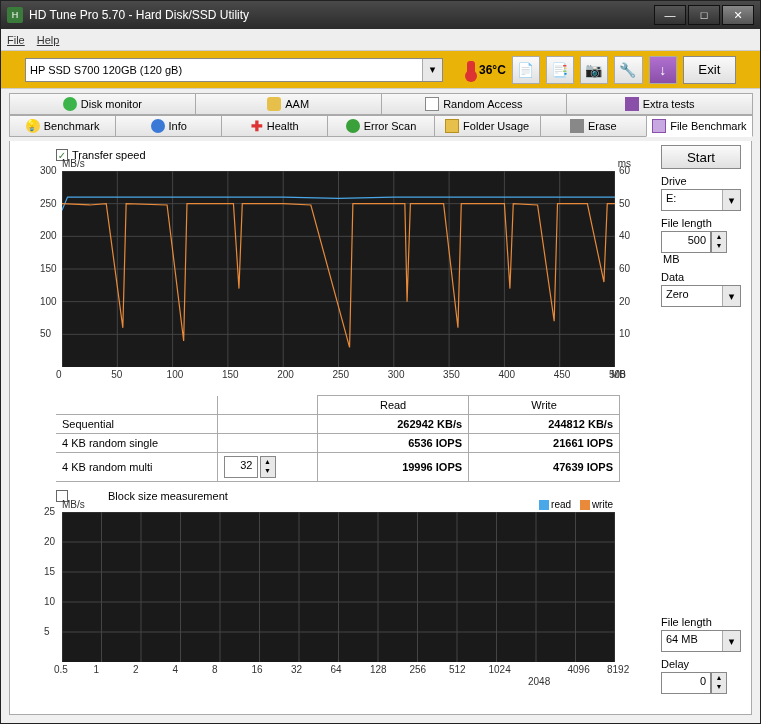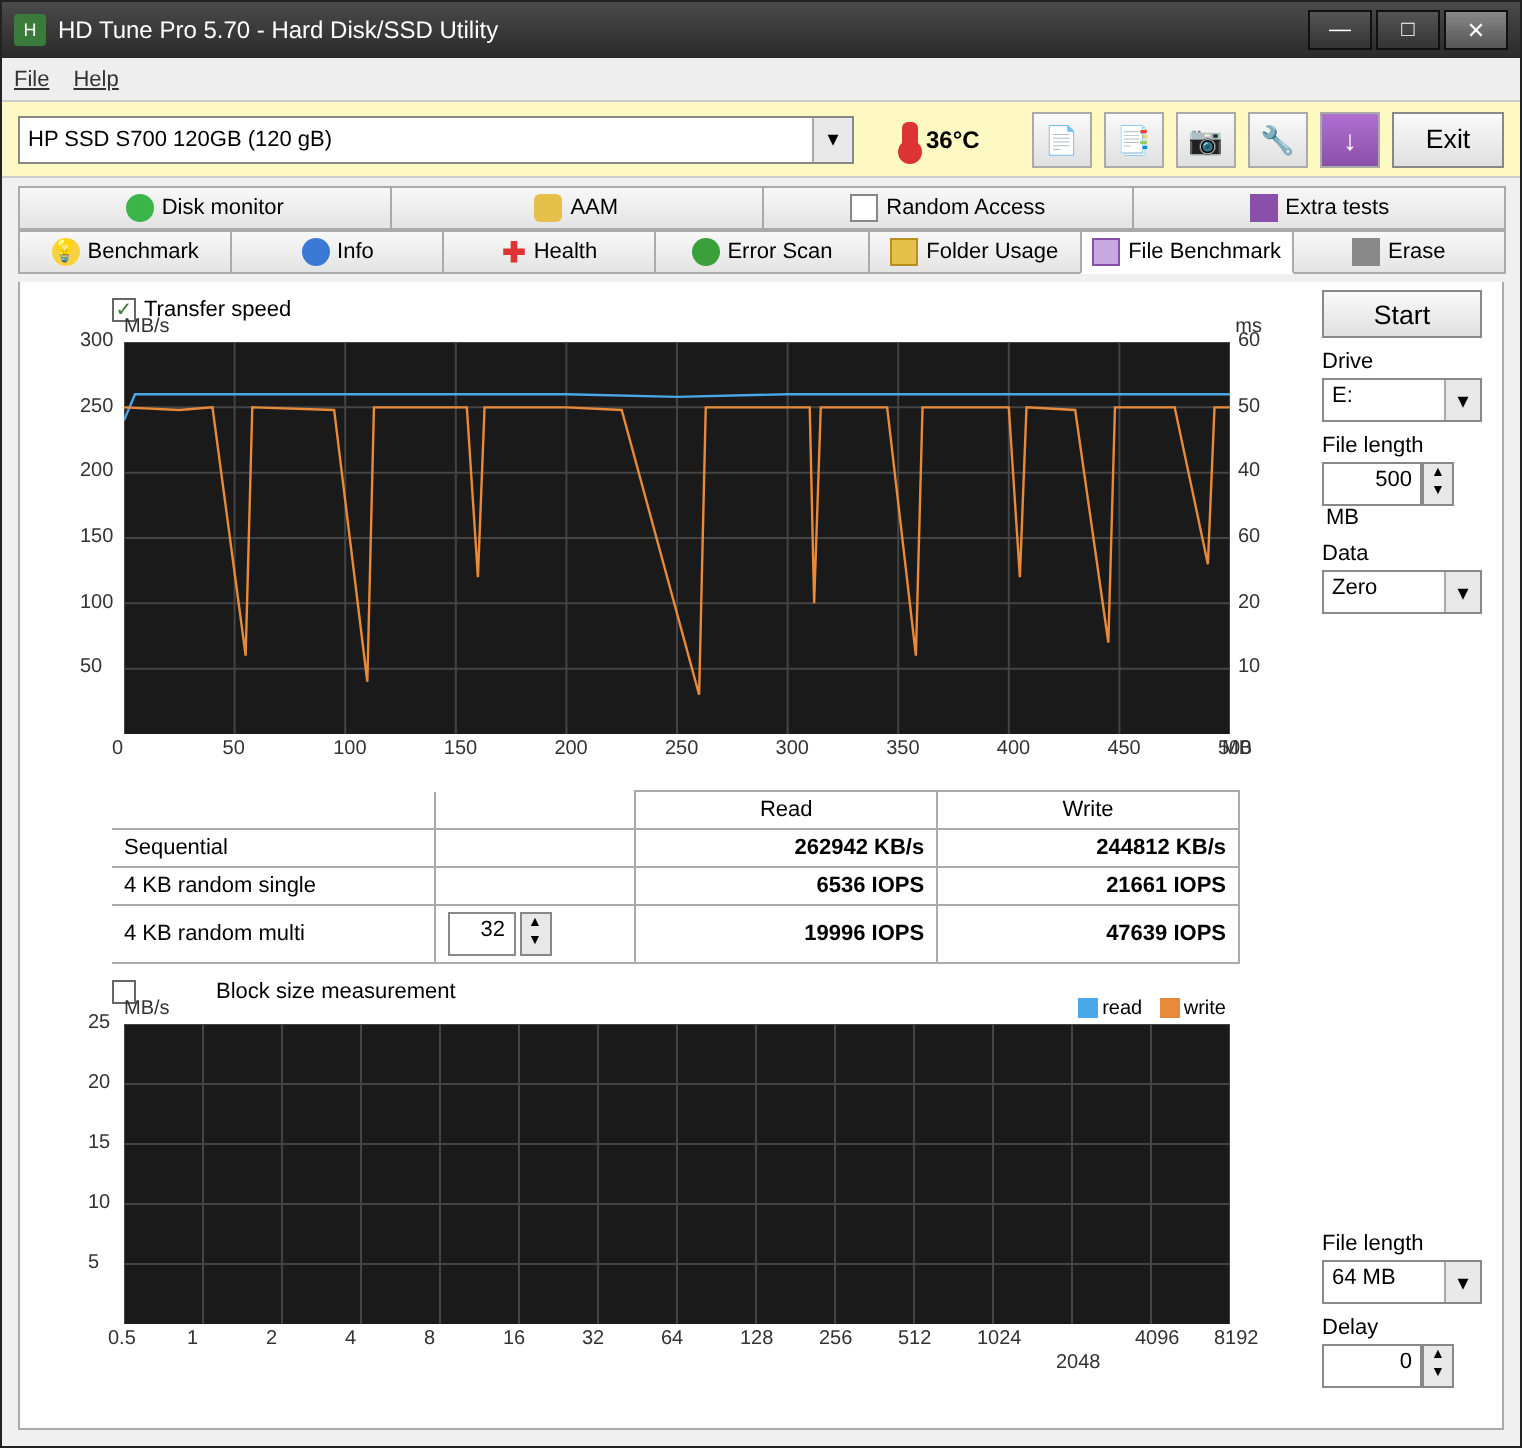--- a/index.html
+++ b/index.html
@@ -34,22 +34,22 @@
     font-size:11px;
   }
   .tb-btn.close { background:linear-gradient(to bottom,#888,#555); }
   .menubar {
     height:22px; background:#eee; border-bottom:1px solid #ccc;
     display:flex; align-items:center; padding:0 6px; gap:12px;
     font-size:11px;
   }
   .menubar span { text-decoration:underline; text-decoration-color:#333; color:#333; }
   .toolbar {
-    height:38px; background:#fef9c3; border-bottom:1px solid #ccc;
-    display:flex; align-items:center; padding:0 8px; gap:6px;
+    height:38px; background:#eab308; border-bottom:1px solid #ccc;
+    display:flex; align-items:center; padding:0 24px; gap:6px;
   }
   .device-select {
     flex:0 0 418px; height:24px;
     border:1px solid #888; background:#fff;
     display:flex; align-items:center; padding:0 4px;
     position:relative;
   }
   .device-select .dd-btn {
     position:absolute; right:0; top:0; width:20px; height:22px;
     border-left:1px solid #aaa; background:#e8e8e8;
@@ -187,27 +187,27 @@
           <span>Health</span>
         </div>
       <div class="tab">
           <span class="ico ico-mag"></span>
           <span>Error Scan</span>
         </div>
       <div class="tab">
           <span class="ico ico-folder"></span>
           <span>Folder Usage</span>
         </div>
+      <div class="tab">
+          <span class="ico ico-trash"></span>
+          <span>Erase</span>
+        </div>
       <div class="tab active">
           <span class="ico ico-pfolder"></span>
           <span>File Benchmark</span>
-        </div>
-      <div class="tab">
-          <span class="ico ico-trash"></span>
-          <span>Erase</span>
         </div>
     </div>
   </div>
 
   <div class="content">
 
     <div class="right-panel">
       <button class="rp-btn">Start</button>
       <div class="rp-lbl">Drive</div>
       <div class="rp-sel"><span>E:</span><div class="dd">▾</div></div>

